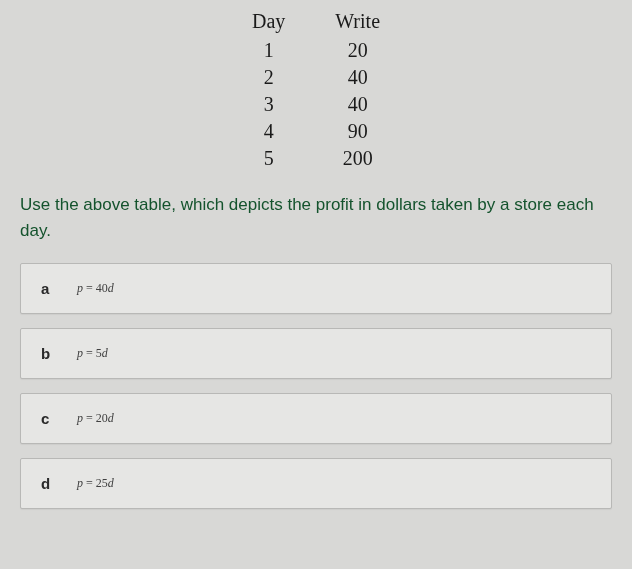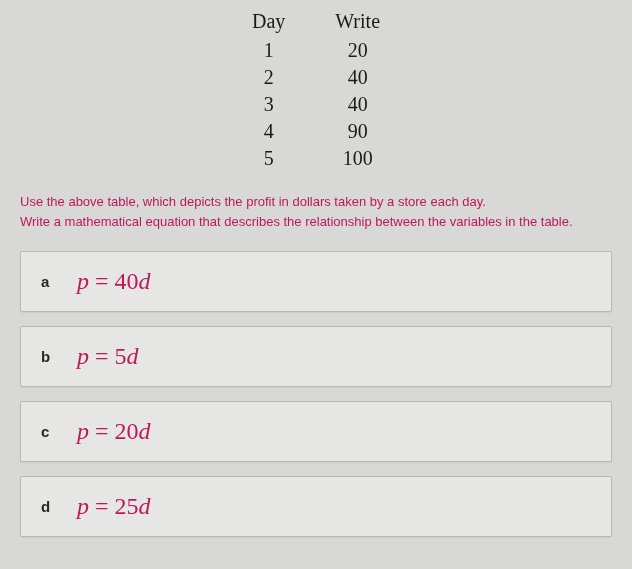--- a/index.html
+++ b/index.html
@@ -31,22 +31,22 @@
       color: #1a1a1a;
       margin-bottom: 4px;
     }
     .cell {
       font-size: 20px;
       color: #1a1a1a;
       line-height: 1.35;
     }
     .instructions {
       font-family: Arial, Helvetica, sans-serif;
-      font-size: 13px;
-      color: #be185d;
+      font-size: 17px;
+      color: #14532d;
       line-height: 1.5;
       padding: 0 20px 20px 20px;
     }
     .options {
       padding: 0 20px;
     }
     .option {
       background: #e6e6e4;
       border: 1px solid #b8b8b6;
       border-radius: 2px;
@@ -59,22 +59,22 @@
     }
     .option-label {
       font-family: Arial, Helvetica, sans-serif;
       font-weight: bold;
       font-size: 15px;
       color: #2a2a2a;
       width: 16px;
     }
     .option-eq {
       font-family: Georgia, 'Times New Roman', serif;
-      font-size: 24px;
-      color: #be185d;
+      font-size: 12px;
+      color: #404040;
       font-style: italic;
     }
     .option-eq .num {
       font-style: normal;
     }
   </style>
 </head>
 <body>
 
 <div class="data-table">
@@ -85,27 +85,26 @@
     <div class="cell">3</div>
     <div class="cell">4</div>
     <div class="cell">5</div>
   </div>
   <div class="col">
     <div class="col-header">Write</div>
     <div class="cell">20</div>
     <div class="cell">40</div>
     <div class="cell">40</div>
     <div class="cell">90</div>
-    <div class="cell">100</div>
+    <div class="cell">200</div>
   </div>
 </div>
 
 <div class="instructions">
   <div>Use the above table, which depicts the profit in dollars taken by a store each day.</div>
-  <div>Write a mathematical equation that describes the relationship between the variables in the table.</div>
 </div>
 
 <div class="options">
   <div class="option">
     <span class="option-label">a</span>
     <span class="option-eq"><span>p</span><span class="num"> = </span><span class="num">40</span><span>d</span></span>
   </div>
   <div class="option">
     <span class="option-label">b</span>
     <span class="option-eq"><span>p</span><span class="num"> = </span><span class="num">5</span><span>d</span></span>

